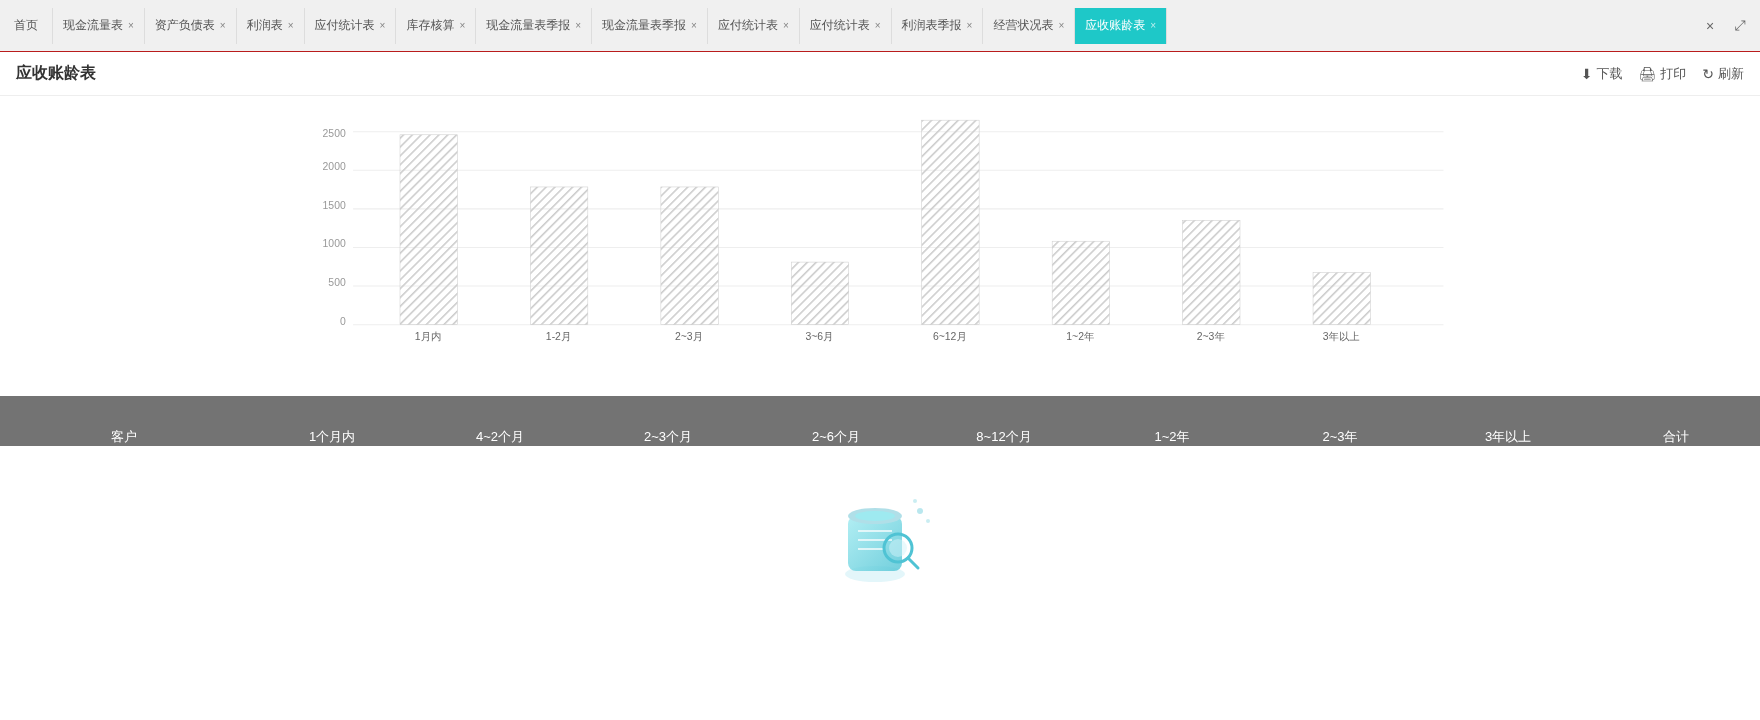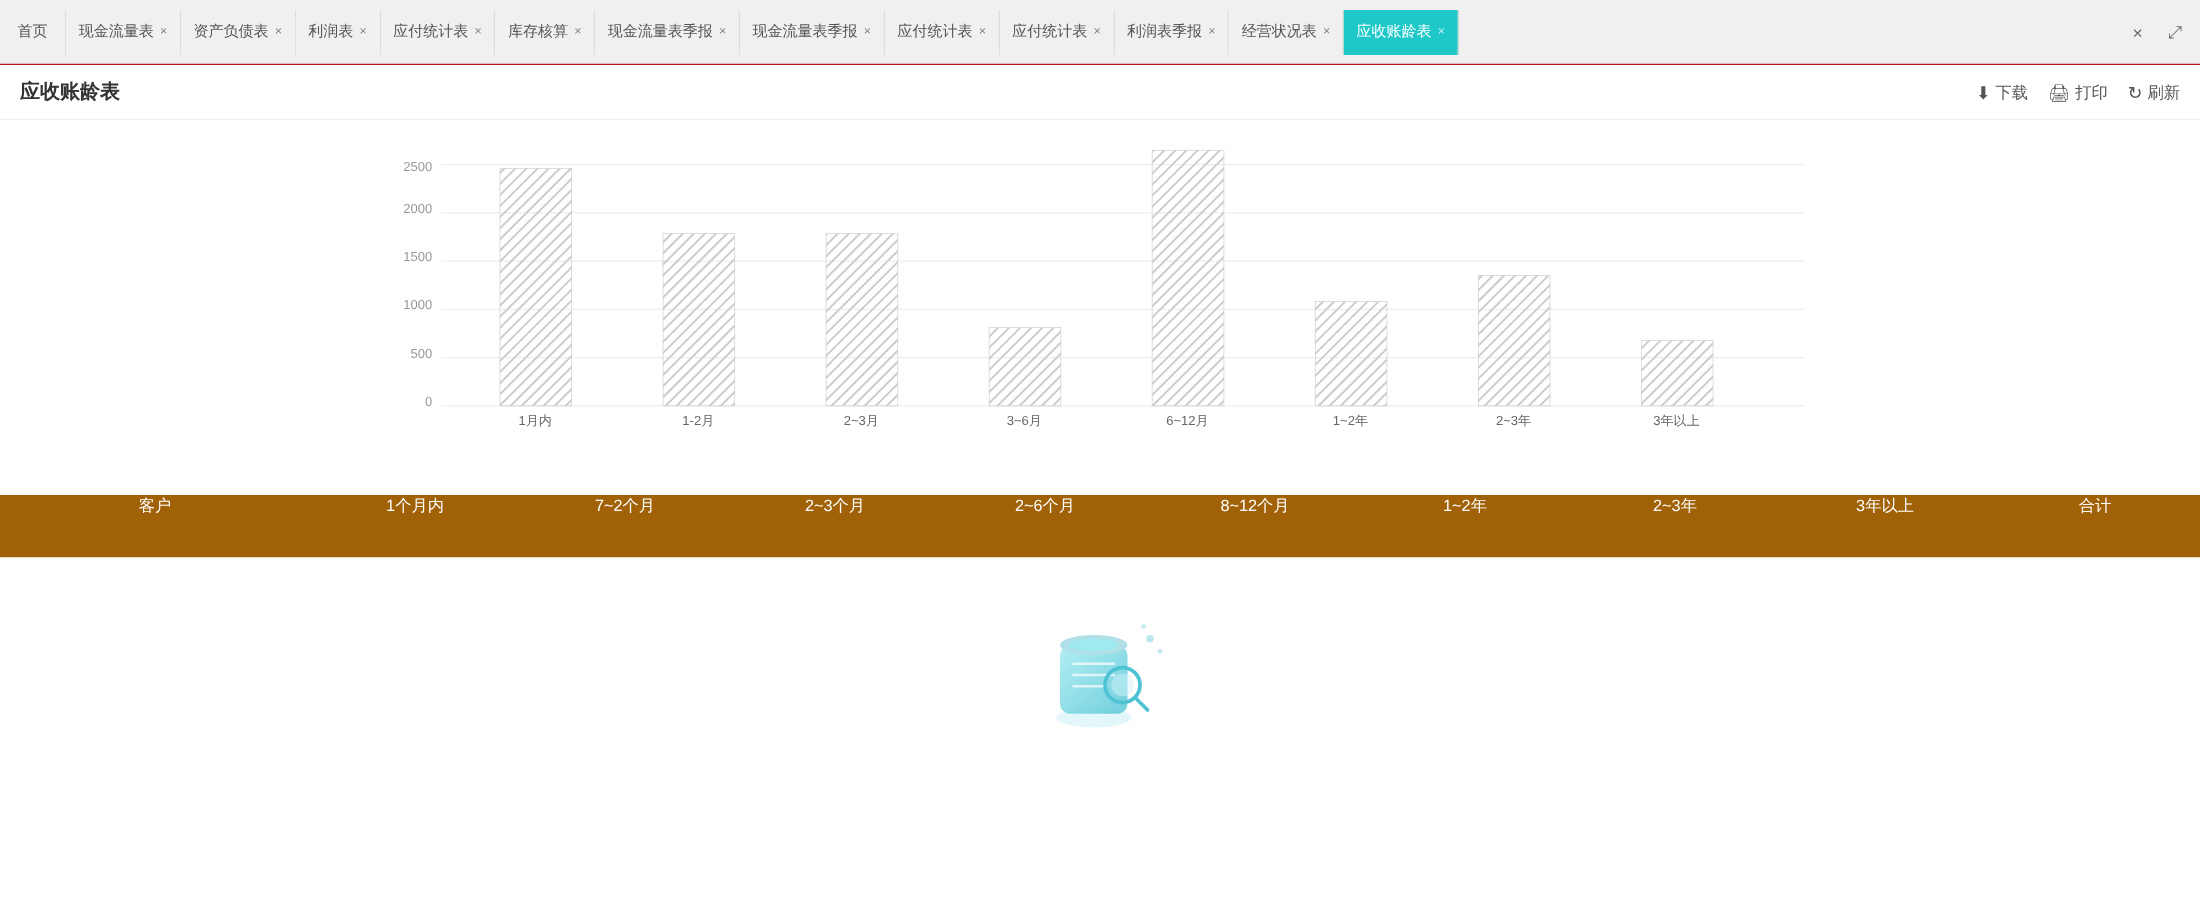--- a/index.html
+++ b/index.html
@@ -112,25 +112,25 @@
       padding: 20px 30px 10px 30px;
       flex: 0 0 auto;
       height: 300px;
       position: relative;
       background: #fff;
     }
 
     
     .table-header {
       display: flex;
-      background: #a16207;
+      background: #737373;
       color: #fff;
       font-size: 13px;
       height: 50px;
-      align-items: flex-start;
+      align-items: flex-end;
       flex-shrink: 0;
     }
     .table-header-cell {
       flex: 1;
       text-align: center;
       padding: 0 4px;
       font-size: 13px;
     }
     .table-header-cell.customer { flex: 1.5; }
 
@@ -289,21 +289,21 @@
   </div>
 
   <div class="table-header">
     <div class="table-header-cell customer">
       <span>客户</span>
     </div>
     <div class="table-header-cell">
       <span>1个月内</span>
     </div>
     <div class="table-header-cell">
-      <span>7~2个月</span>
+      <span>4~2个月</span>
     </div>
     <div class="table-header-cell">
       <span>2~3个月</span>
     </div>
     <div class="table-header-cell">
       <span>2~6个月</span>
     </div>
     <div class="table-header-cell">
       <span>8~12个月</span>
     </div>

